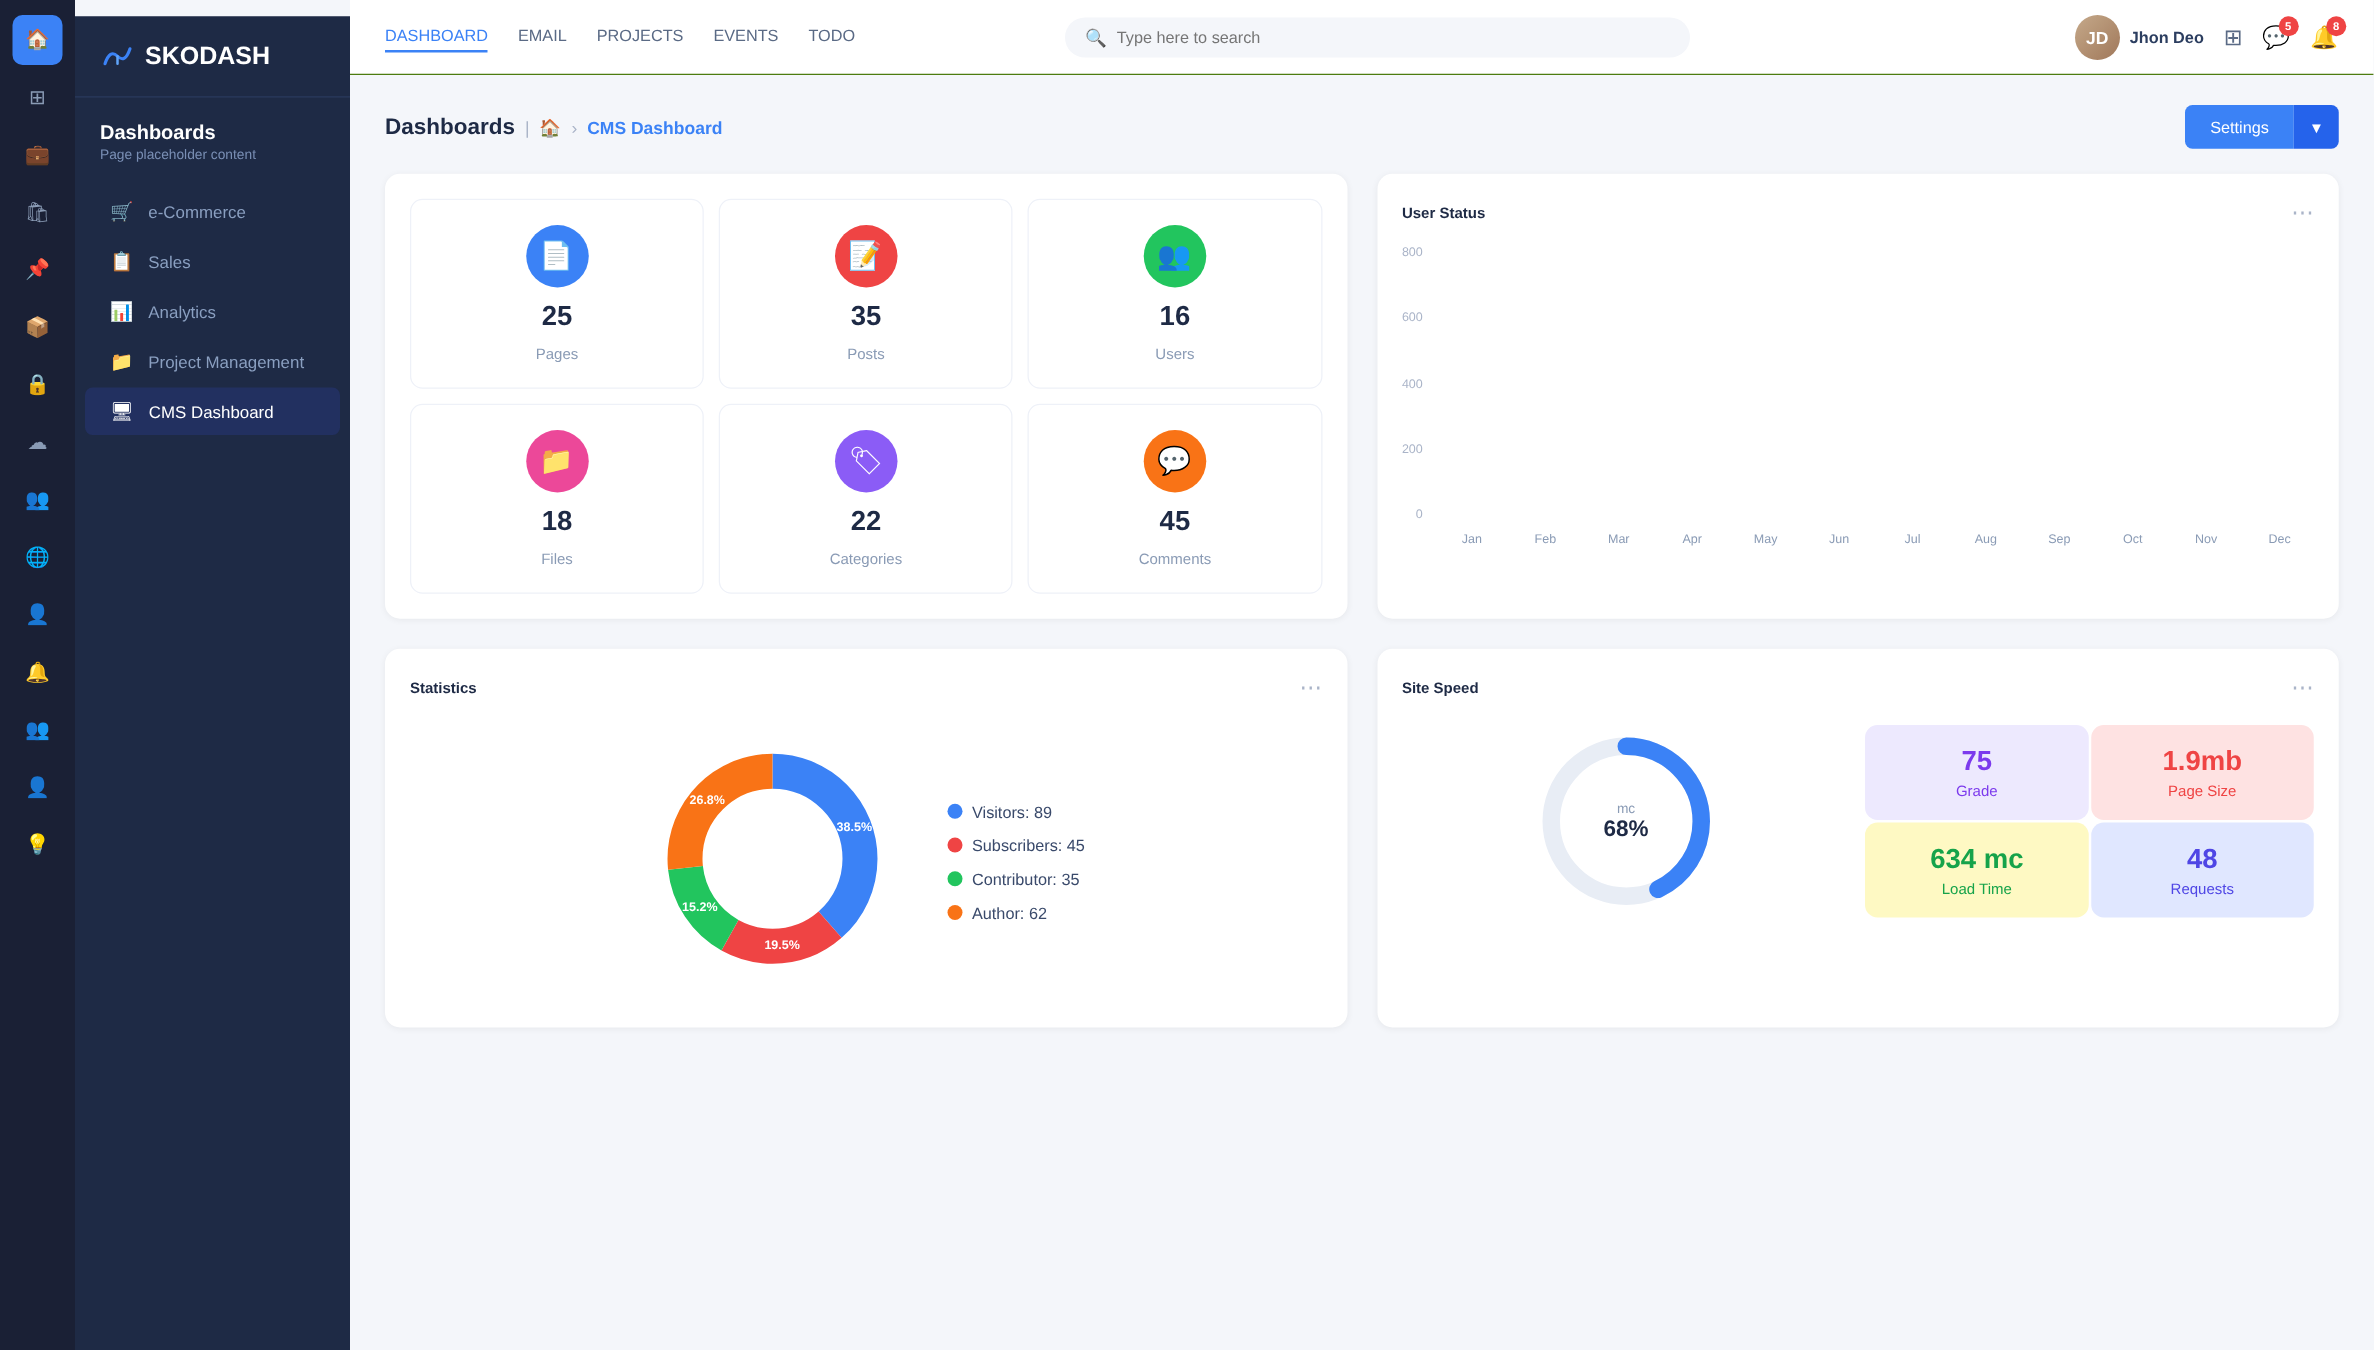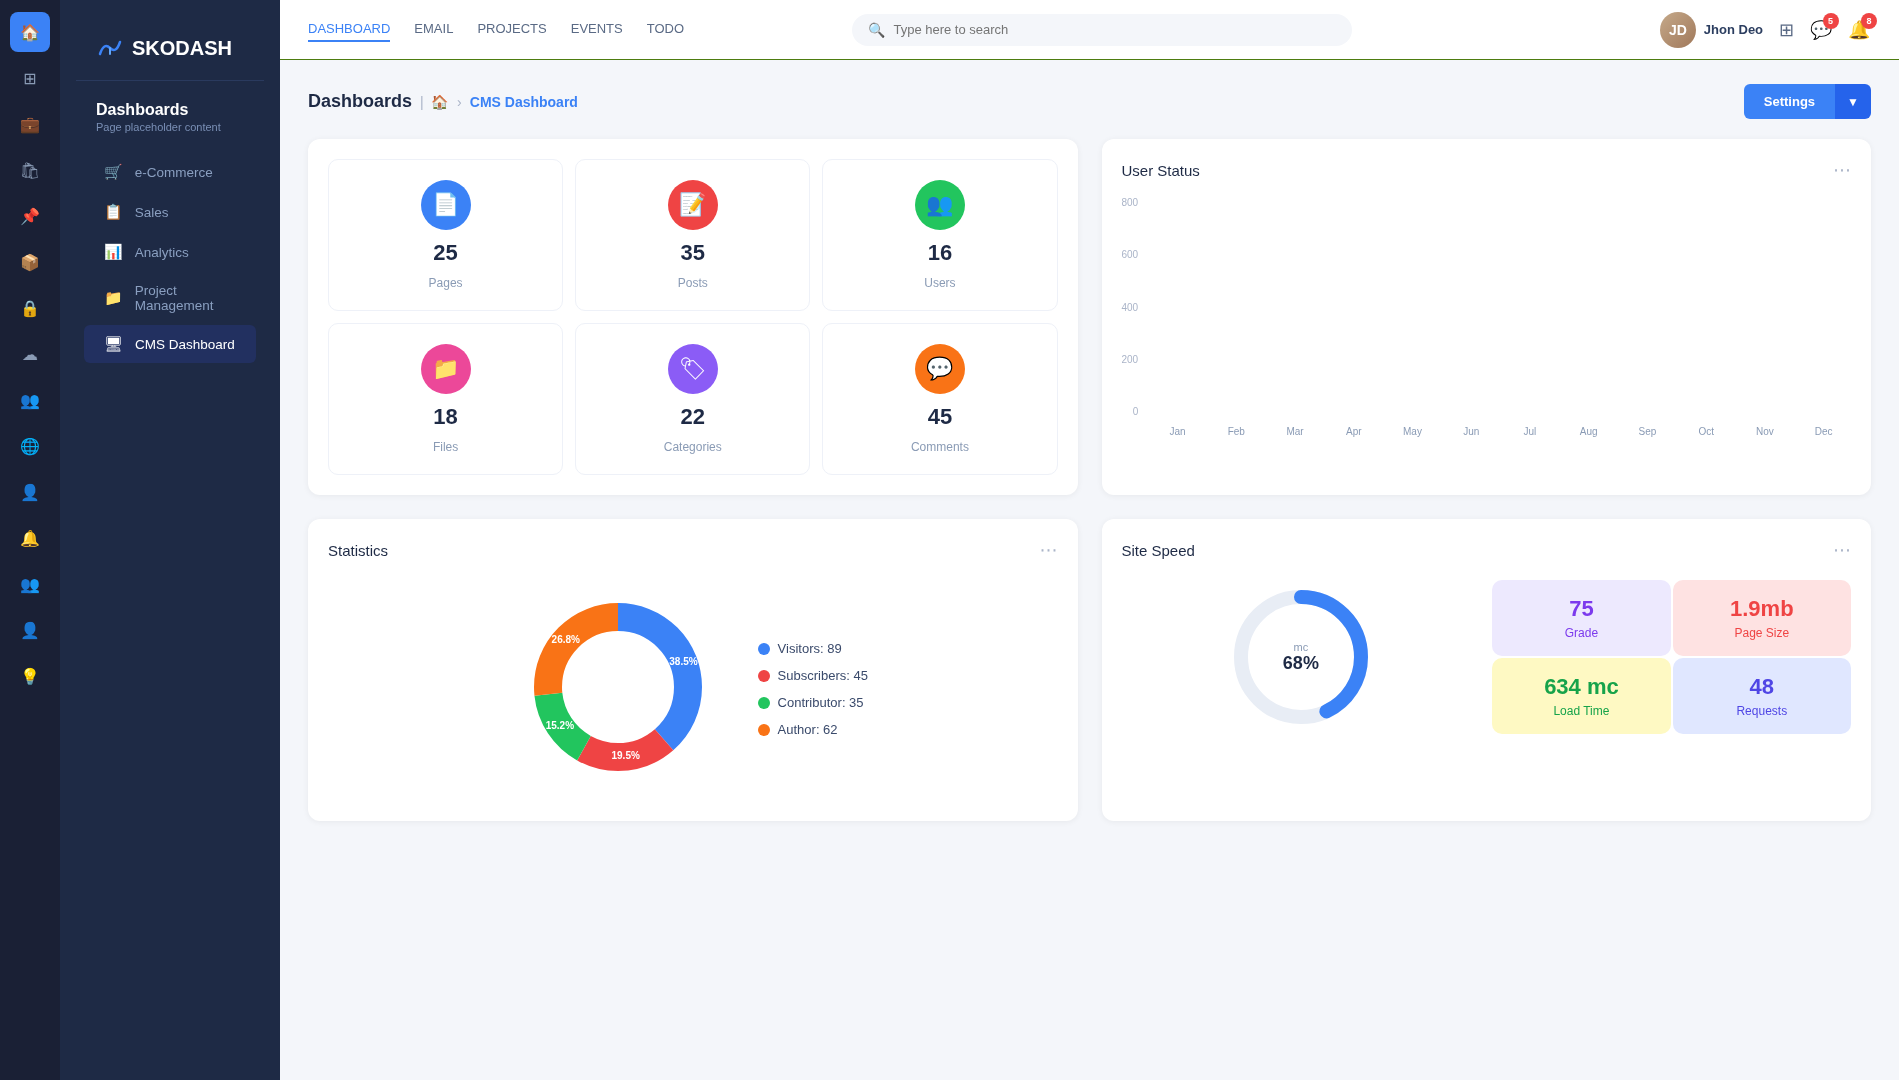--- a/index.html
+++ b/index.html
@@ -26,21 +26,22 @@
     }
     .icon-bar-item.active { background: #3b82f6; color: #fff; }
 
     
     .sidebar {
       width: 220px;
       background: #1e2a45;
       color: #c5d1e8;
       display: flex;
       flex-direction: column;
-      padding: 16px;
+      padding: 0;
+      margin-top: 13px;
     }
     .sidebar-header {
       padding: 18px 20px;
       display: flex;
       align-items: center;
       gap: 10px;
       border-bottom: 1px solid #2a3a5e;
     }
     .sidebar-logo {
       color: #fff;
@@ -119,36 +120,36 @@
     .breadcrumb-row {
       display: flex; align-items: center; justify-content: space-between; margin-bottom: 20px;
     }
     .breadcrumb { display: flex; align-items: center; gap: 8px; font-size: 14px; color: #5a6a85; }
     .breadcrumb h1 { font-size: 18px; font-weight: 700; color: #1e2a45; }
     .breadcrumb span { color: #aab4c8; }
     .breadcrumb .crumb-active { color: #3b82f6; font-weight: 600; }
     .settings-btn {
       background: #3b82f6; color: #fff; border: none;
       padding: 10px 20px; border-radius: 6px 0 0 6px;
-      font-size: 13px; font-weight: 700; cursor: pointer;
+      font-size: 13px; font-weight: 400; cursor: pointer;
     }
     .settings-btn-drop {
       background: #2563eb; color: #fff; border: none;
       padding: 10px 12px; border-radius: 0 6px 6px 0;
       font-size: 12px; cursor: pointer;
     }
     .settings-group { display: flex; }
 
     
     .dashboard-grid { display: grid; grid-template-columns: 1fr 1fr; gap: 24px; }
 
     
     .card { background: #fff; border-radius: 12px; padding: 20px; box-shadow: 0 1px 6px rgba(0,0,0,0.06); }
     .card-header { display: flex; align-items: center; justify-content: space-between; margin-bottom: 16px; }
-    .card-title { font-size: 15px; font-weight: 400; color: #1e2a45; }
+    .card-title { font-size: 12px; font-weight: 700; color: #1e2a45; }
     .card-menu { color: #aab4c8; cursor: pointer; font-size: 18px; }
 
     
     .stats-icons-grid { display: grid; grid-template-columns: repeat(3,1fr); gap: 12px; }
     .stat-card {
       background: #fff; border-radius: 10px; border: 1px solid #eef1f8;
       padding: 20px 12px; display: flex; flex-direction: column; align-items: center; gap: 10px;
     }
     .stat-icon { width: 50px; height: 50px; border-radius: 50%; display: flex; align-items: center; justify-content: center; font-size: 22px; color: #fff; }
     .stat-num { font-size: 22px; font-weight: 700; color: #1e2a45; }

